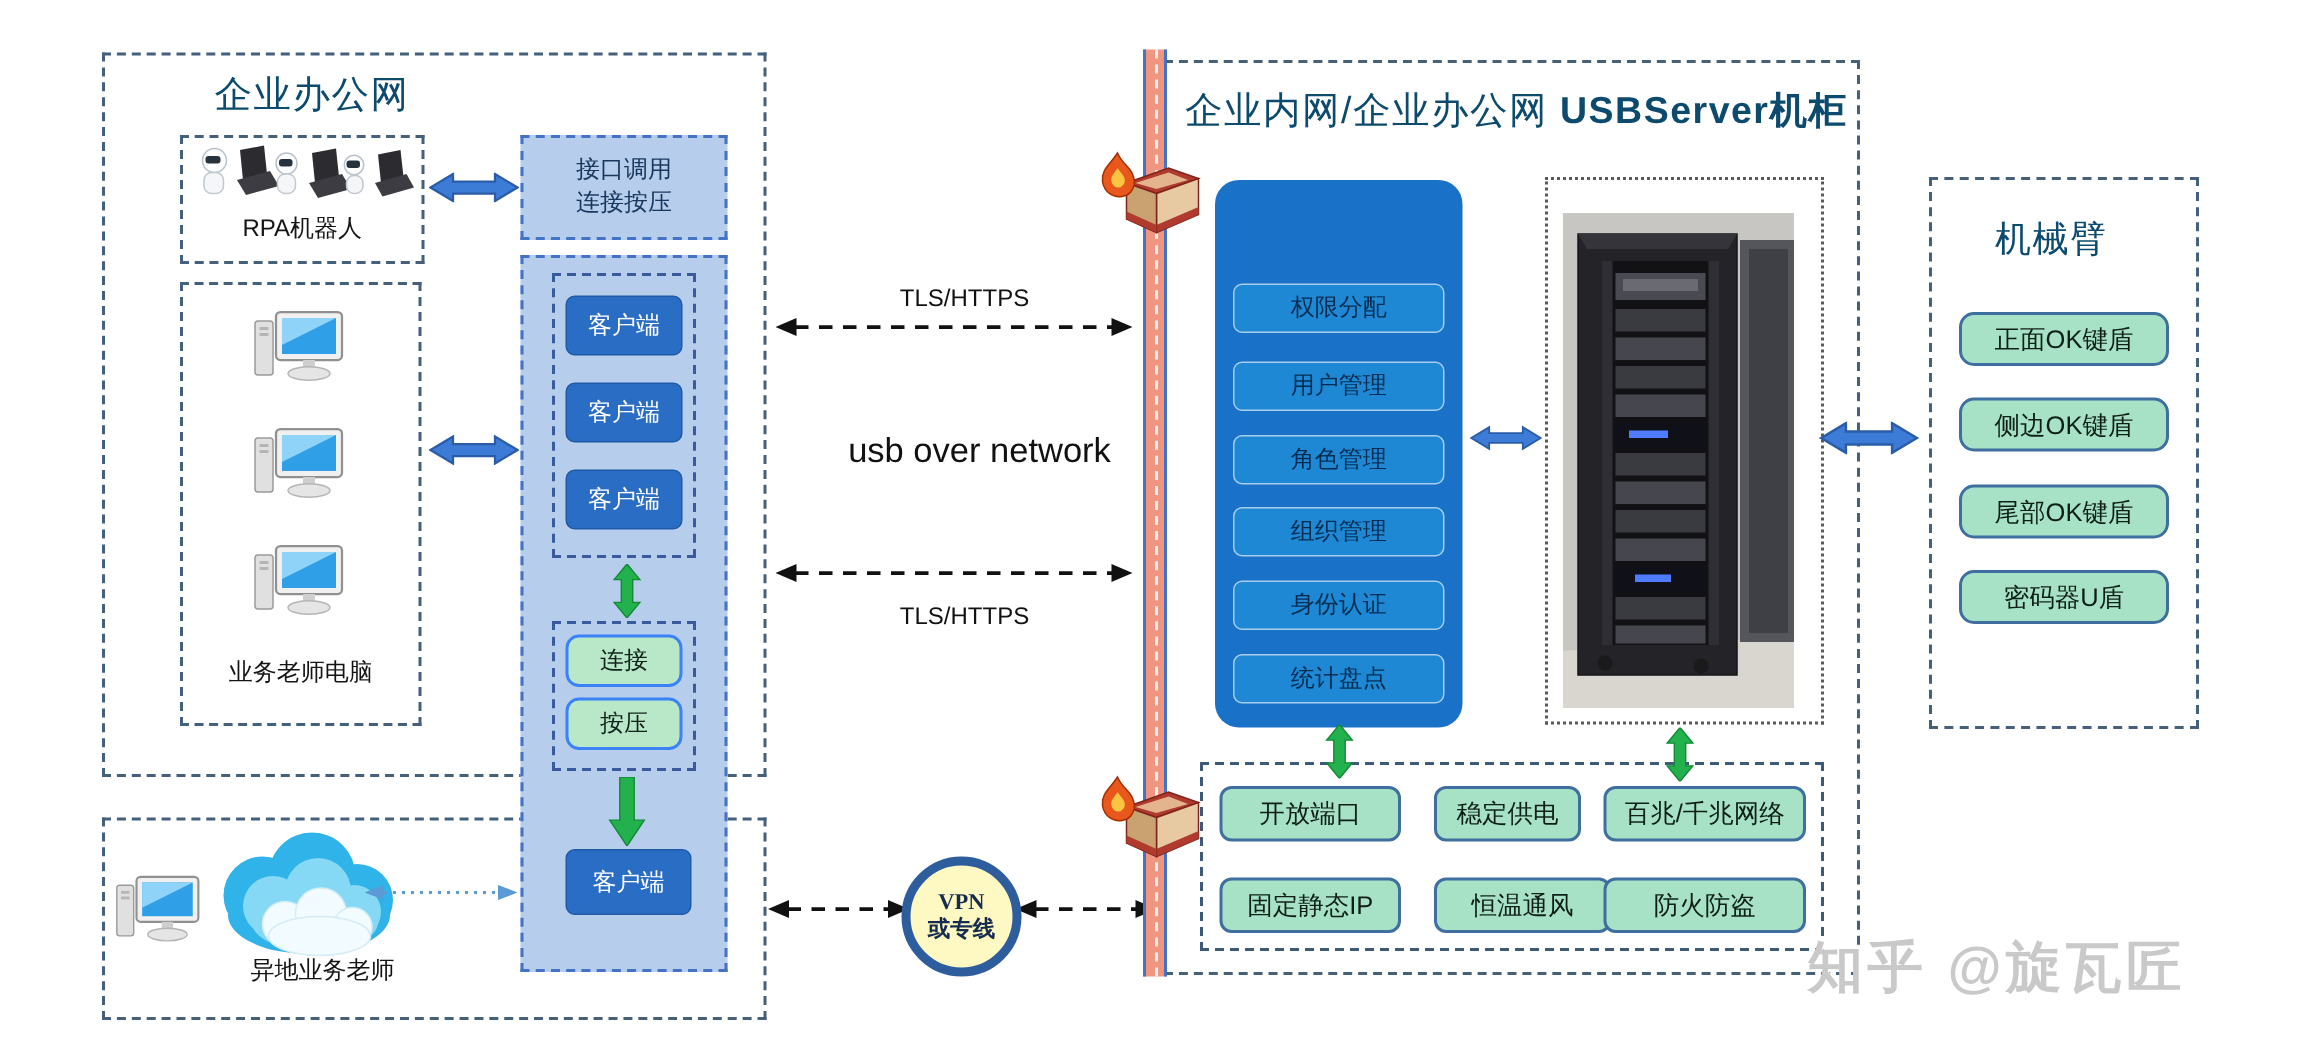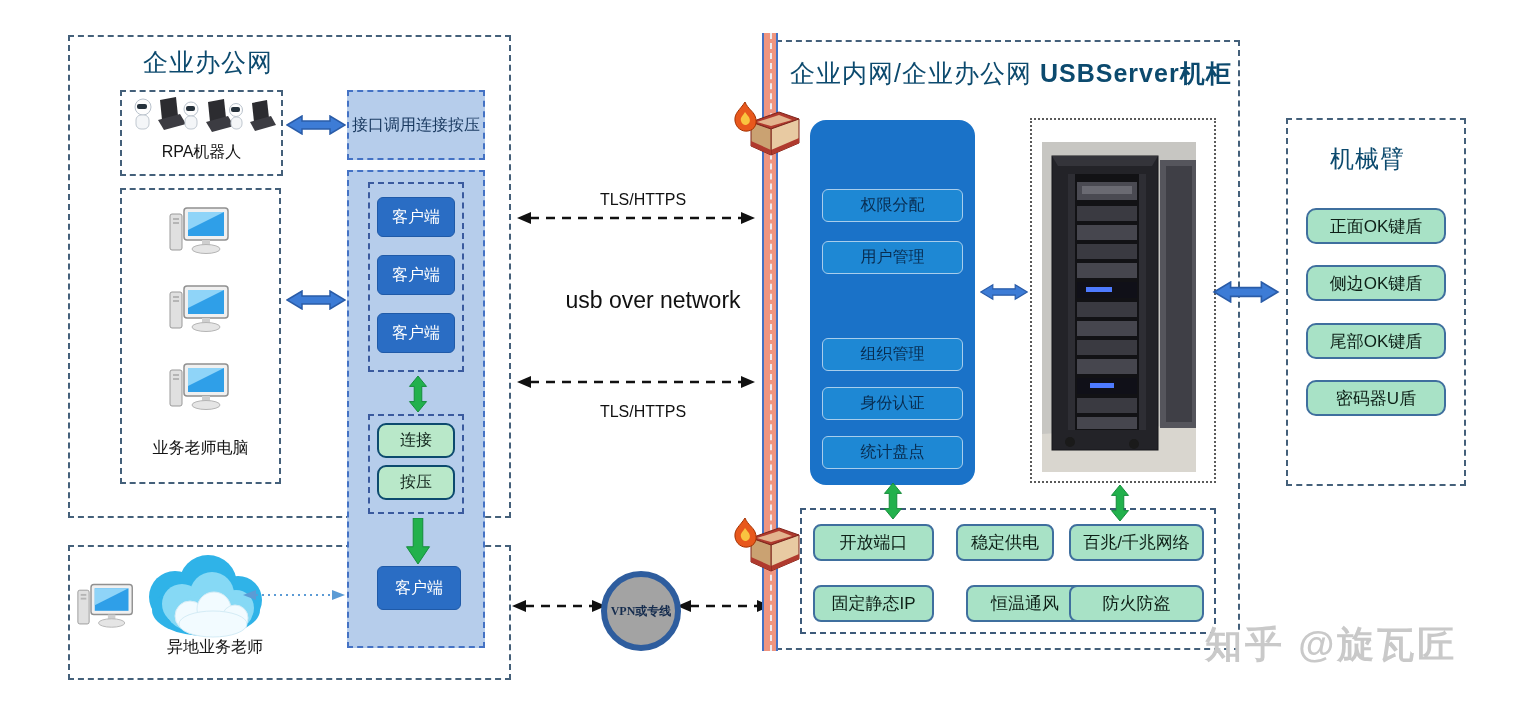--- a/index.html
+++ b/index.html
@@ -7,36 +7,36 @@
   .canvas { position:relative; width:1539px; height:706px; background:#ffffff; overflow:hidden; }
   .abs { position:absolute; }
   .region { border:2px dashed #44607a; background:#ffffff; }
   .region-transparent { border:2px dashed #44607a; background:transparent; }
   .title { color:#0c4a6e; font-size:25px; letter-spacing:1px; white-space:nowrap; }
   .sub-label { color:#141414; font-size:16px; text-align:center; white-space:nowrap; }
   .lightblue-box { background:#b6cdeb; border:2px dashed #4472c4; }
   .inner-dashed { border:2px dashed #3a5a9e; background:transparent; }
   .client-btn { background:#2a6dc4; border:1px solid #1f5aa8; border-radius:6px; color:#ffffff;
                 font-size:16px; display:flex; align-items:center; justify-content:center; }
-  .green-btn-sm { background:#b9e8c9; border:2px solid #0c4a6e; border-radius:9px; color:#10231a;
+  .green-btn-sm { background:#b9e8c9; border:2px solid #3b82f6; border-radius:9px; color:#10231a;
                   font-size:16px; display:flex; align-items:center; justify-content:center; }
   .green-btn { background:#a8e2c6; border:2px solid #3f6f9e; border-radius:8px; color:#0d1f16;
                font-size:17px; display:flex; align-items:center; justify-content:center; white-space:nowrap; }
   .api-box { background:#b6cdeb; border:2px dashed #4472c4; color:#17375e; font-size:16px;
-             display:flex; flex-direction:row; align-items:center; justify-content:center; line-height:1.35; }
+             display:flex; flex-direction:column; align-items:center; justify-content:center; line-height:1.35; }
   .panel { background:#1a72c8; border-radius:16px; }
   .panel-btn { position:absolute; left:822px; width:141px; height:33px; background:#1e88d4;
                border:1px solid #a8cdec; border-radius:6px; color:#082c50; font-size:16px;
                display:flex; align-items:center; justify-content:center; }
   .mid-label { color:#111111; font-size:16px; text-align:center; }
   .usb-label { color:#111111; font-size:23px; text-align:center; white-space:nowrap; }
-  .vpn-circle { width:80px; height:80px; border-radius:50%; border:6px solid #2e5d9e; background:#a3a3a3;
-                display:flex; flex-direction:row; align-items:center; justify-content:center;
+  .vpn-circle { width:80px; height:80px; border-radius:50%; border:6px solid #2e5d9e; background:#fef9c3;
+                display:flex; flex-direction:column; align-items:center; justify-content:center;
                 font-family:"Liberation Serif","DejaVu Serif",serif; font-weight:bold; color:#152c4e;
-                font-size:12px; line-height:1.2; z-index:6; }
+                font-size:15px; line-height:1.2; z-index:6; }
   .firewall-bar { background:#ef9580; border-left:2px solid #4472c4; border-right:2px solid #4472c4; z-index:3; }
   .firewall-bar .centerline { position:absolute; left:50%; top:0; height:100%; width:0;
                               border-left:2px dashed rgba(235,245,255,0.9); }
   .watermark { color:#c9c9c9; font-size:37px; font-weight:bold; letter-spacing:3px; white-space:nowrap;
                text-shadow:1px 1px 0 #ffffff; z-index:9; }
   .icon-svg { display:block; }
   .rack-frame { border:2px dotted #5a5a5a; background:#ffffff; }
 </style>
 </head>
 <body>
@@ -236,20 +236,21 @@
     <path d="M16 12 C14 16 11 17 12 21 C13 25 17 26 19 24 C22 22 21 18 19 16 Z" fill="#f9c440"></path>
   </svg>
 
   <div class="abs region" style="left:776px; top:40px; width:464px; height:610px;"></div>
   <div class="abs title" style="left:790px; top:57px;">企业内网/企业办公网</div>
   <div class="abs title" style="left:1040px; top:57px;font-weight:bold;">USBServer机柜</div>
 
   <div class="abs panel" style="left:810px; top:120px; width:165px; height:365px;"></div>
   <div class="panel-btn" style="top:189px;">权限分配</div>
   <div class="panel-btn" style="top:241px;">用户管理</div>
+  <div class="panel-btn" style="top:290px;">角色管理</div>
   <div class="panel-btn" style="top:338px;">组织管理</div>
   <div class="panel-btn" style="top:387px;">身份认证</div>
   <div class="panel-btn" style="top:436px;">统计盘点</div>
 
   <svg class="abs" style="left:980px; top:282px;" width="48" height="20" viewBox="0 0 60 20">
     <polygon points="1,10 16,1 16,6 44,6 44,1 59,10 44,19 44,14 16,14 16,19" fill="#3d7cd6" stroke="#2a5ca8" stroke-width="1.5"></polygon>
   </svg>
 
   <div class="abs rack-frame" style="left:1030px; top:118px; width:186px; height:365px;"></div>
   <svg class="abs" style="left:1042px; top:142px;" width="154" height="330" viewBox="0 0 154 330">
@@ -291,21 +292,21 @@
   </svg>
   <svg class="abs" style="left:1110px; top:485px; z-index:4;" width="20" height="36" viewBox="0 0 20 38">
     <polygon points="10,0 19,11 14,11 14,27 19,27 10,38 1,27 6,27 6,11 1,11" fill="#22b14c" stroke="#128a38"></polygon>
   </svg>
 
   <div class="abs region-transparent" style="left:800px; top:508px; width:416px; height:126px; border-color:#3d5a7a;"></div>
   <div class="abs green-btn" style="left:813px; top:524px; width:121px; height:37px;">开放端口</div>
   <div class="abs green-btn" style="left:956px; top:524px; width:98px; height:37px;">稳定供电</div>
   <div class="abs green-btn" style="left:1069px; top:524px; width:135px; height:37px;">百兆/千兆网络</div>
   <div class="abs green-btn" style="left:813px; top:585px; width:121px; height:37px;">固定静态IP</div>
-  <div class="abs green-btn" style="left:956px; top:585px; width:118px; height:37px;margin-left:10px;">恒温通风</div>
+  <div class="abs green-btn" style="left:956px; top:585px; width:118px; height:37px;">恒温通风</div>
   <div class="abs green-btn" style="left:1069px; top:585px; width:135px; height:37px;">防火防盗</div>
 
   <div class="abs region" style="left:1286px; top:118px; width:180px; height:368px;"></div>
   <div class="abs title" style="left:1330px; top:143px; font-size:24px;">机械臂</div>
   <div class="abs green-btn" style="left:1306px; top:208px; width:140px; height:36px; border-radius:10px;">正面OK键盾</div>
   <div class="abs green-btn" style="left:1306px; top:265px; width:140px; height:36px; border-radius:10px;">侧边OK键盾</div>
   <div class="abs green-btn" style="left:1306px; top:380px; width:140px; height:36px; border-radius:10px;">密码器U盾</div>
   <div class="abs green-btn" style="left:1306px; top:323px; width:140px; height:36px; border-radius:10px;">尾部OK键盾</div>
 
   <div class="abs watermark" style="left:1205px; top:620px;">知乎 @旋瓦匠</div>

